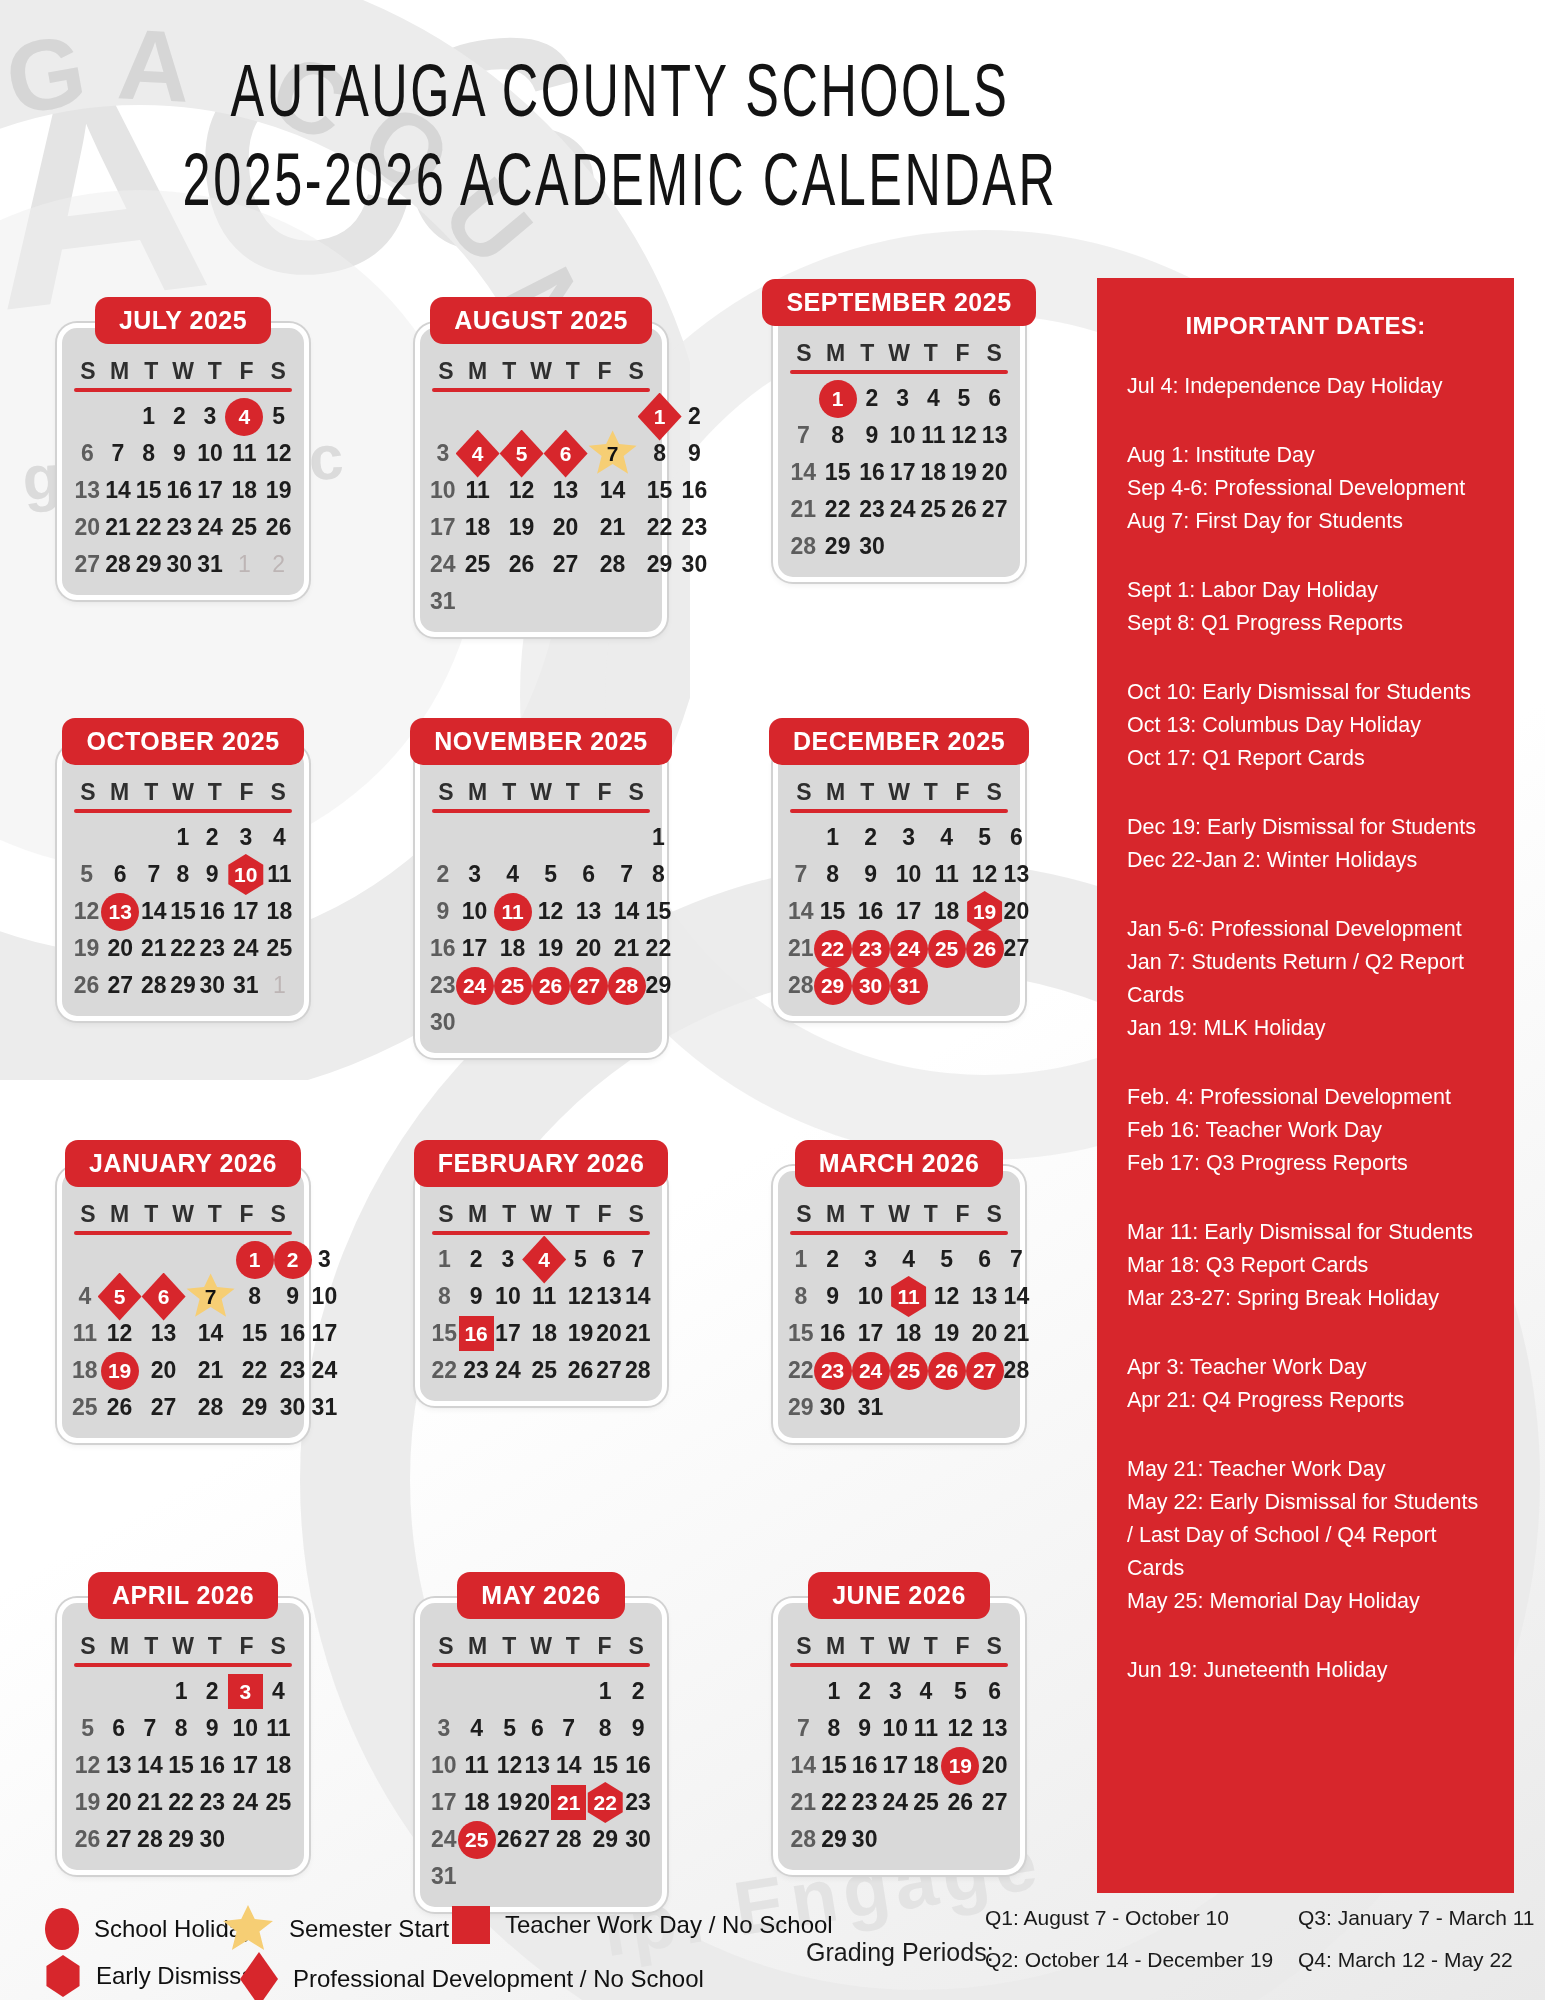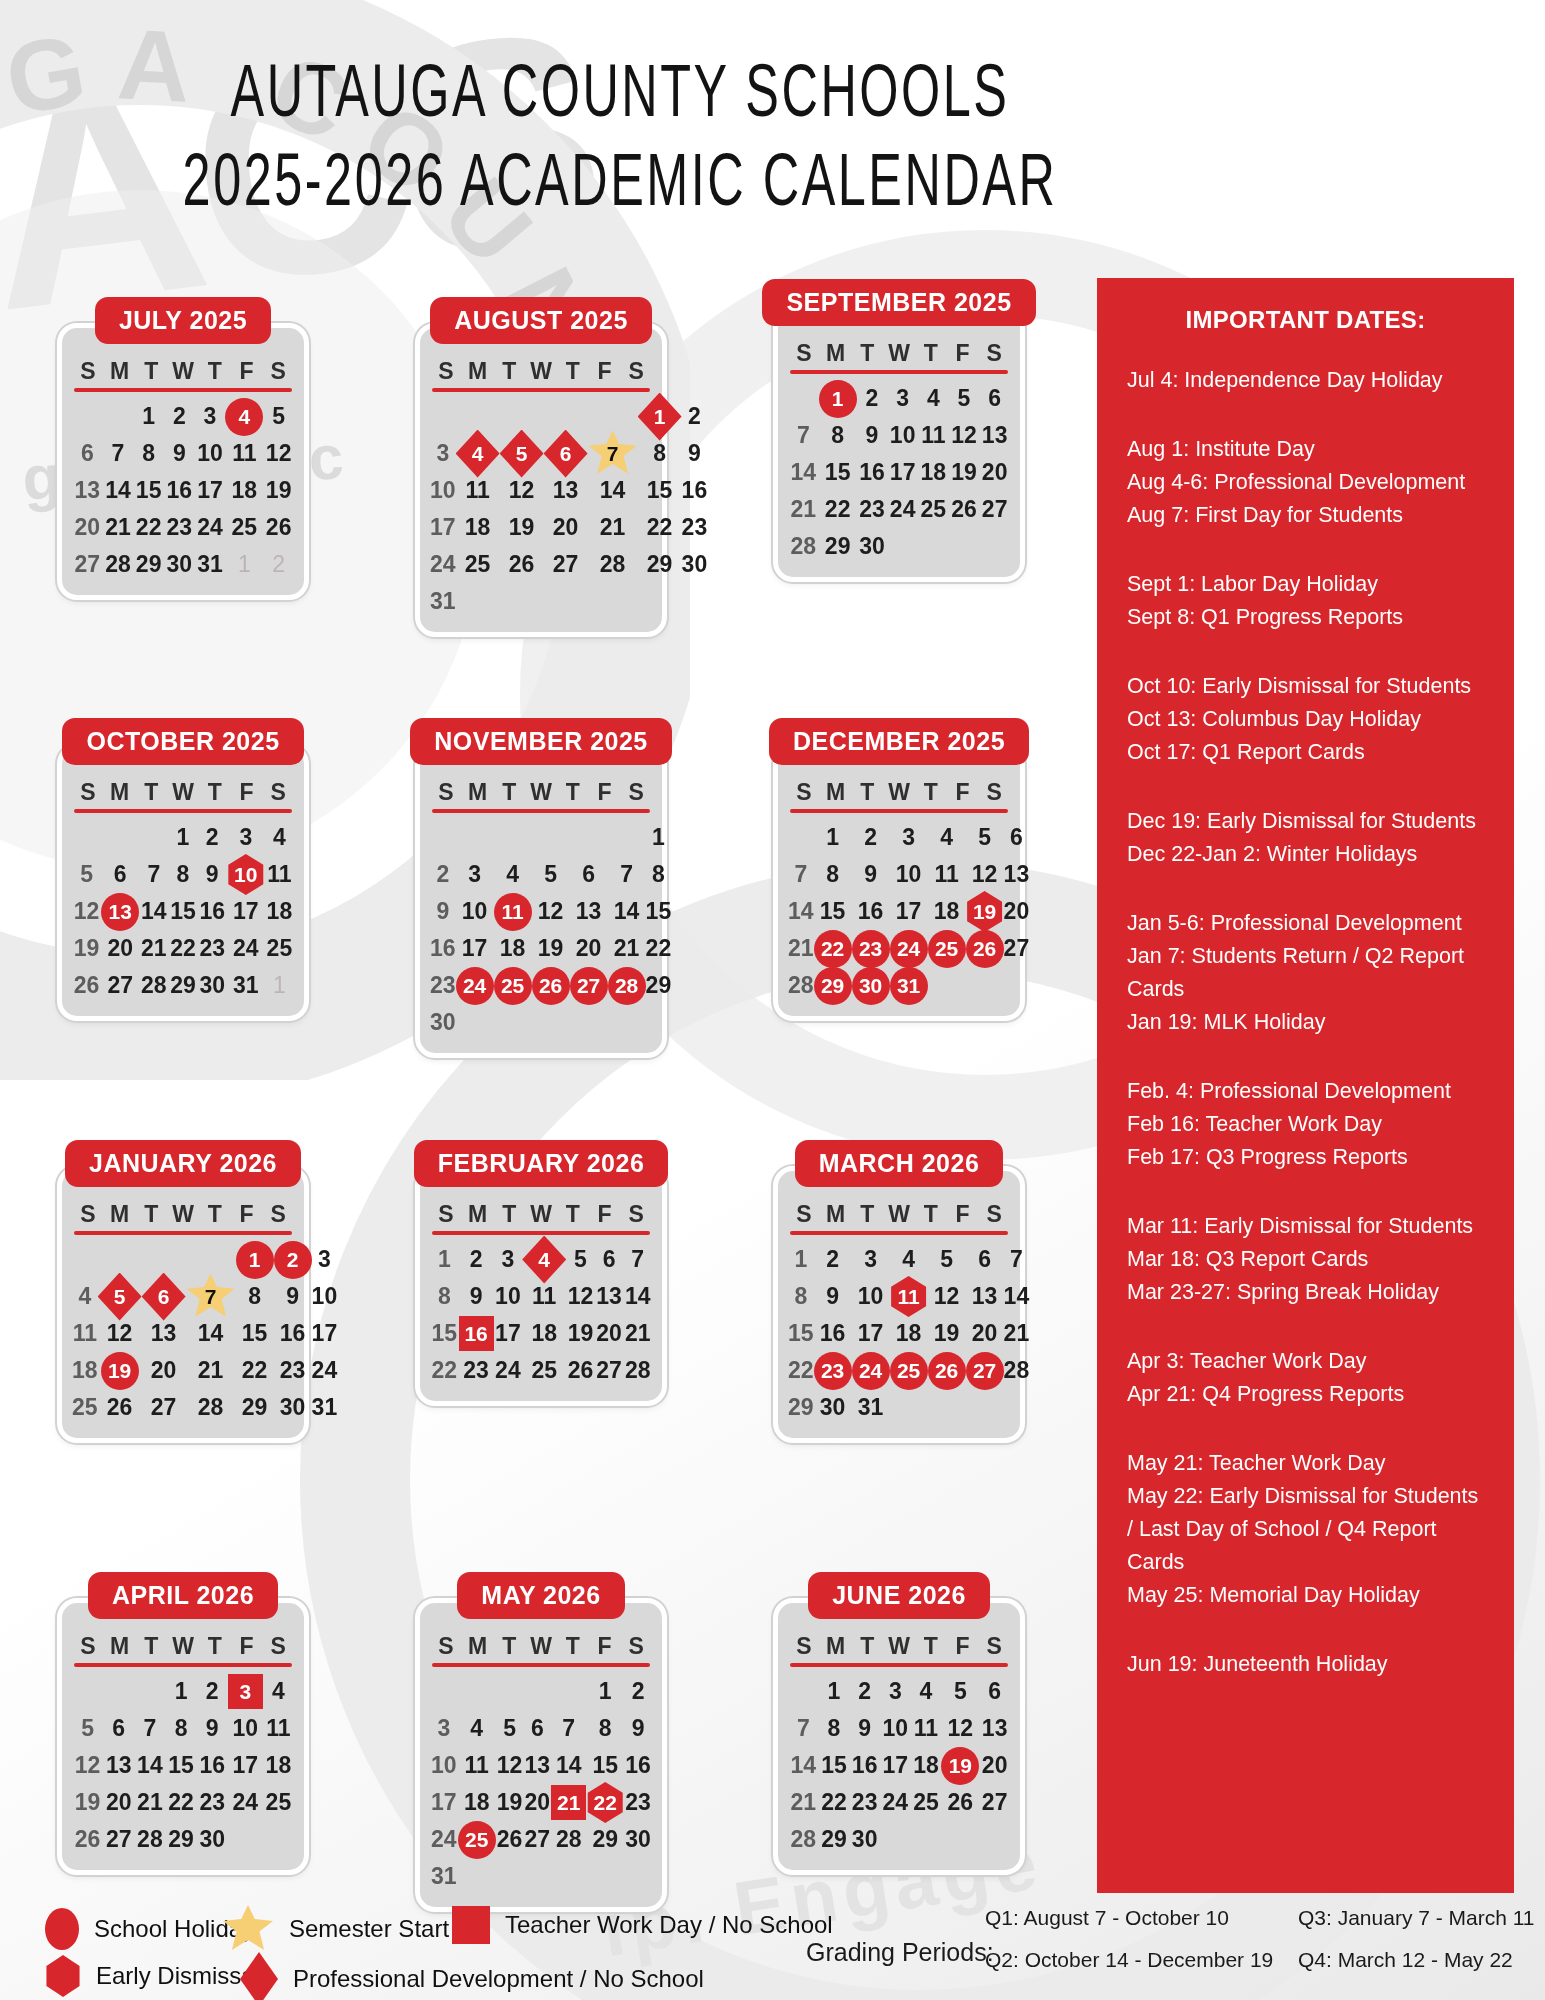--- a/index.html
+++ b/index.html
@@ -48,21 +48,21 @@
   .mk-hex{width:38px;height:41px;background:var(--red);
     clip-path:polygon(50% 0%,96% 26%,96% 74%,50% 100%,4% 74%,4% 26%);}
   .mk-diamond{width:44px;height:48px;background:var(--red);
     clip-path:polygon(50% 0,100% 50%,50% 100%,0 50%);}
   .mk-square{width:35px;height:35px;background:var(--red);}
   .mk-star{width:50px;height:48px;background:var(--star);color:#111;
     clip-path:polygon(50% 2%,63% 30%,98% 34%,72% 55%,81% 92%,50% 72%,19% 92%,28% 55%,2% 34%,37% 30%);}
 
   
   .sidebar{position:absolute;left:1097px;top:278px;width:417px;height:1615px;background:var(--red);
-    z-index:2;padding:24px 30px 10px;box-sizing:border-box;color:#fff;}
+    z-index:2;padding:30px 30px 10px;box-sizing:border-box;color:#fff;}
   .sb-title{text-align:center;font-size:24px;font-weight:700;margin:4px 0 30px;letter-spacing:.3px;}
   .group{margin-bottom:36px;}
   .group p{margin:0;font-size:21.5px;line-height:33px;font-weight:400;}
 
   
   .litem{position:absolute;display:flex;align-items:center;gap:15px;z-index:2;}
   .li-0{left:45px;top:1908px}.li-1{left:222px;top:1904px}.li-2{left:452px;top:1906px}
   .li-3{left:45px;top:1955px}.li-4{left:240px;top:1952px}
   .llabel{font-size:24px;color:#101010;white-space:nowrap;}
   .lshape{flex:none;display:block;}
@@ -834,21 +834,21 @@
     </div>
 
   <div class="sidebar">
     <div class="sb-title">IMPORTANT DATES:</div>
     <div>
         <div class="group">
           <p>Jul 4: Independence Day Holiday</p>
         </div>
         <div class="group">
           <p>Aug 1: Institute Day</p>
-          <p>Aug 4-6: Professional Development</p>
+          <p>Sep 4-6: Professional Development</p>
           <p>Aug 7: First Day for Students</p>
         </div>
         <div class="group">
           <p>Sept 1: Labor Day Holiday</p>
           <p>Sept 8: Q1 Progress Reports</p>
         </div>
         <div class="group">
           <p>Oct 10: Early Dismissal for Students</p>
           <p>Oct 13: Columbus Day Holiday</p>
           <p>Oct 17: Q1 Report Cards</p>

